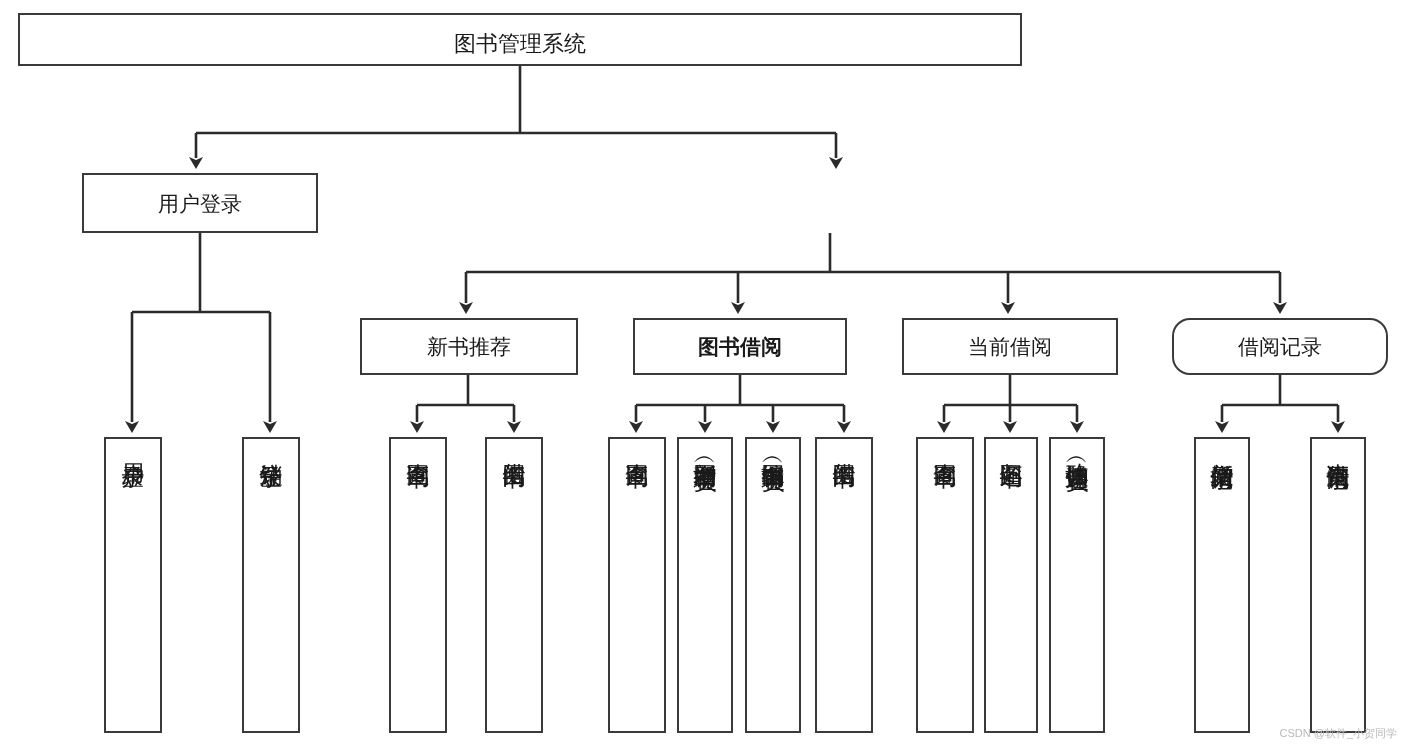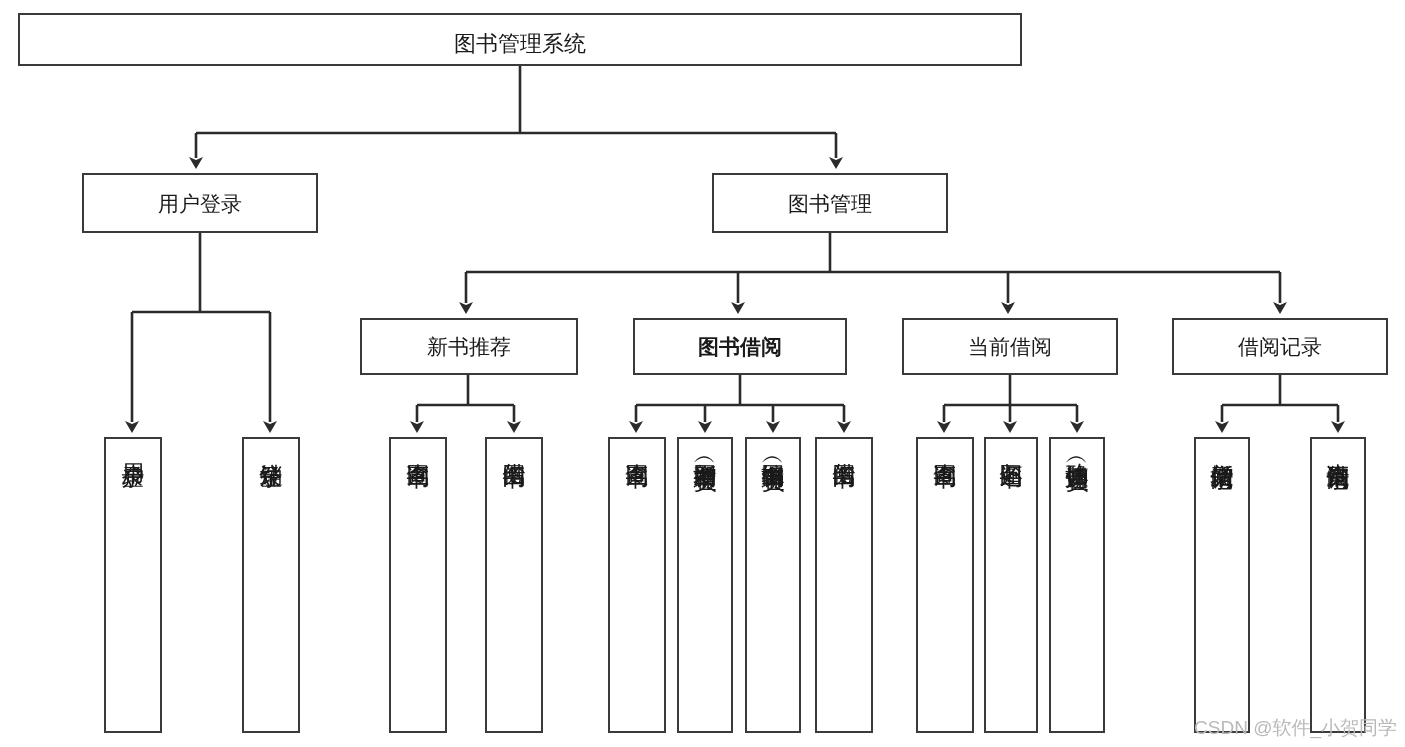--- a/index.html
+++ b/index.html
@@ -15,21 +15,21 @@
   .node.v{padding:6px 2px;align-items:flex-start;justify-content:center;}
   .node.v span{
      writing-mode:vertical-rl;
      text-orientation:upright;
      font-size:23px;
      line-height:1.18;
      letter-spacing:1px;
      white-space:nowrap;
      display:block;
   }
-  .watermark{position:absolute;right:8px;bottom:6px;color:#b9b9b9;font-size:19px;white-space:nowrap;}
+  .watermark{position:absolute;right:8px;bottom:6px;color:#b9b9b9;font-size:11px;white-space:nowrap;}
 </style>
 </head>
 <body>
 
 <div id="stage">
 
   <svg id="wires" viewBox="0 0 1405 747">
     <defs>
       <marker id="ah" markerWidth="12" markerHeight="14" refX="1" refY="7" orient="auto" markerUnits="userSpaceOnUse">
         <path d="M0,0 L12,7 L0,14 L3,7 Z" fill="#2b2b2b"></path>
@@ -79,34 +79,31 @@
     </g>
   </svg>
 
   <div class="node h root" style="left:18px;top:13px;width:1004px;height:53px;">
     <span>图书管理系统</span>
   </div>
 
   <div class="node h" style="left:82px;top:173px;width:236px;height:60px;">
     <span>用户登录</span>
   </div>
-  <div class="node h" style="left:712px;top:173px;width:236px;height:60px;">
-    <span>图书管理</span>
-  </div>
 
   <div class="node h" style="left:360px;top:318px;width:218px;height:57px;text-align:center;">
     <span>新书推荐</span>
   </div>
   <div class="node h" style="left:633px;top:318px;width:214px;height:57px;font-weight:bold;">
     <span>图书借阅</span>
   </div>
   <div class="node h" style="left:902px;top:318px;width:216px;height:57px;">
     <span>当前借阅</span>
   </div>
-  <div class="node h" style="left:1172px;top:318px;width:216px;height:57px;">
+  <div class="node h" style="left:1172px;top:318px;width:216px;height:57px;border-radius:18px;">
     <span>借阅记录</span>
   </div>
 
   <div class="node v" style="left:104px;top:437px;width:58px;height:296px;">
     <span>用户登录</span>
   </div>
   <div class="node v" style="left:242px;top:437px;width:58px;height:296px;">
     <span>注销登录</span>
   </div>
 

